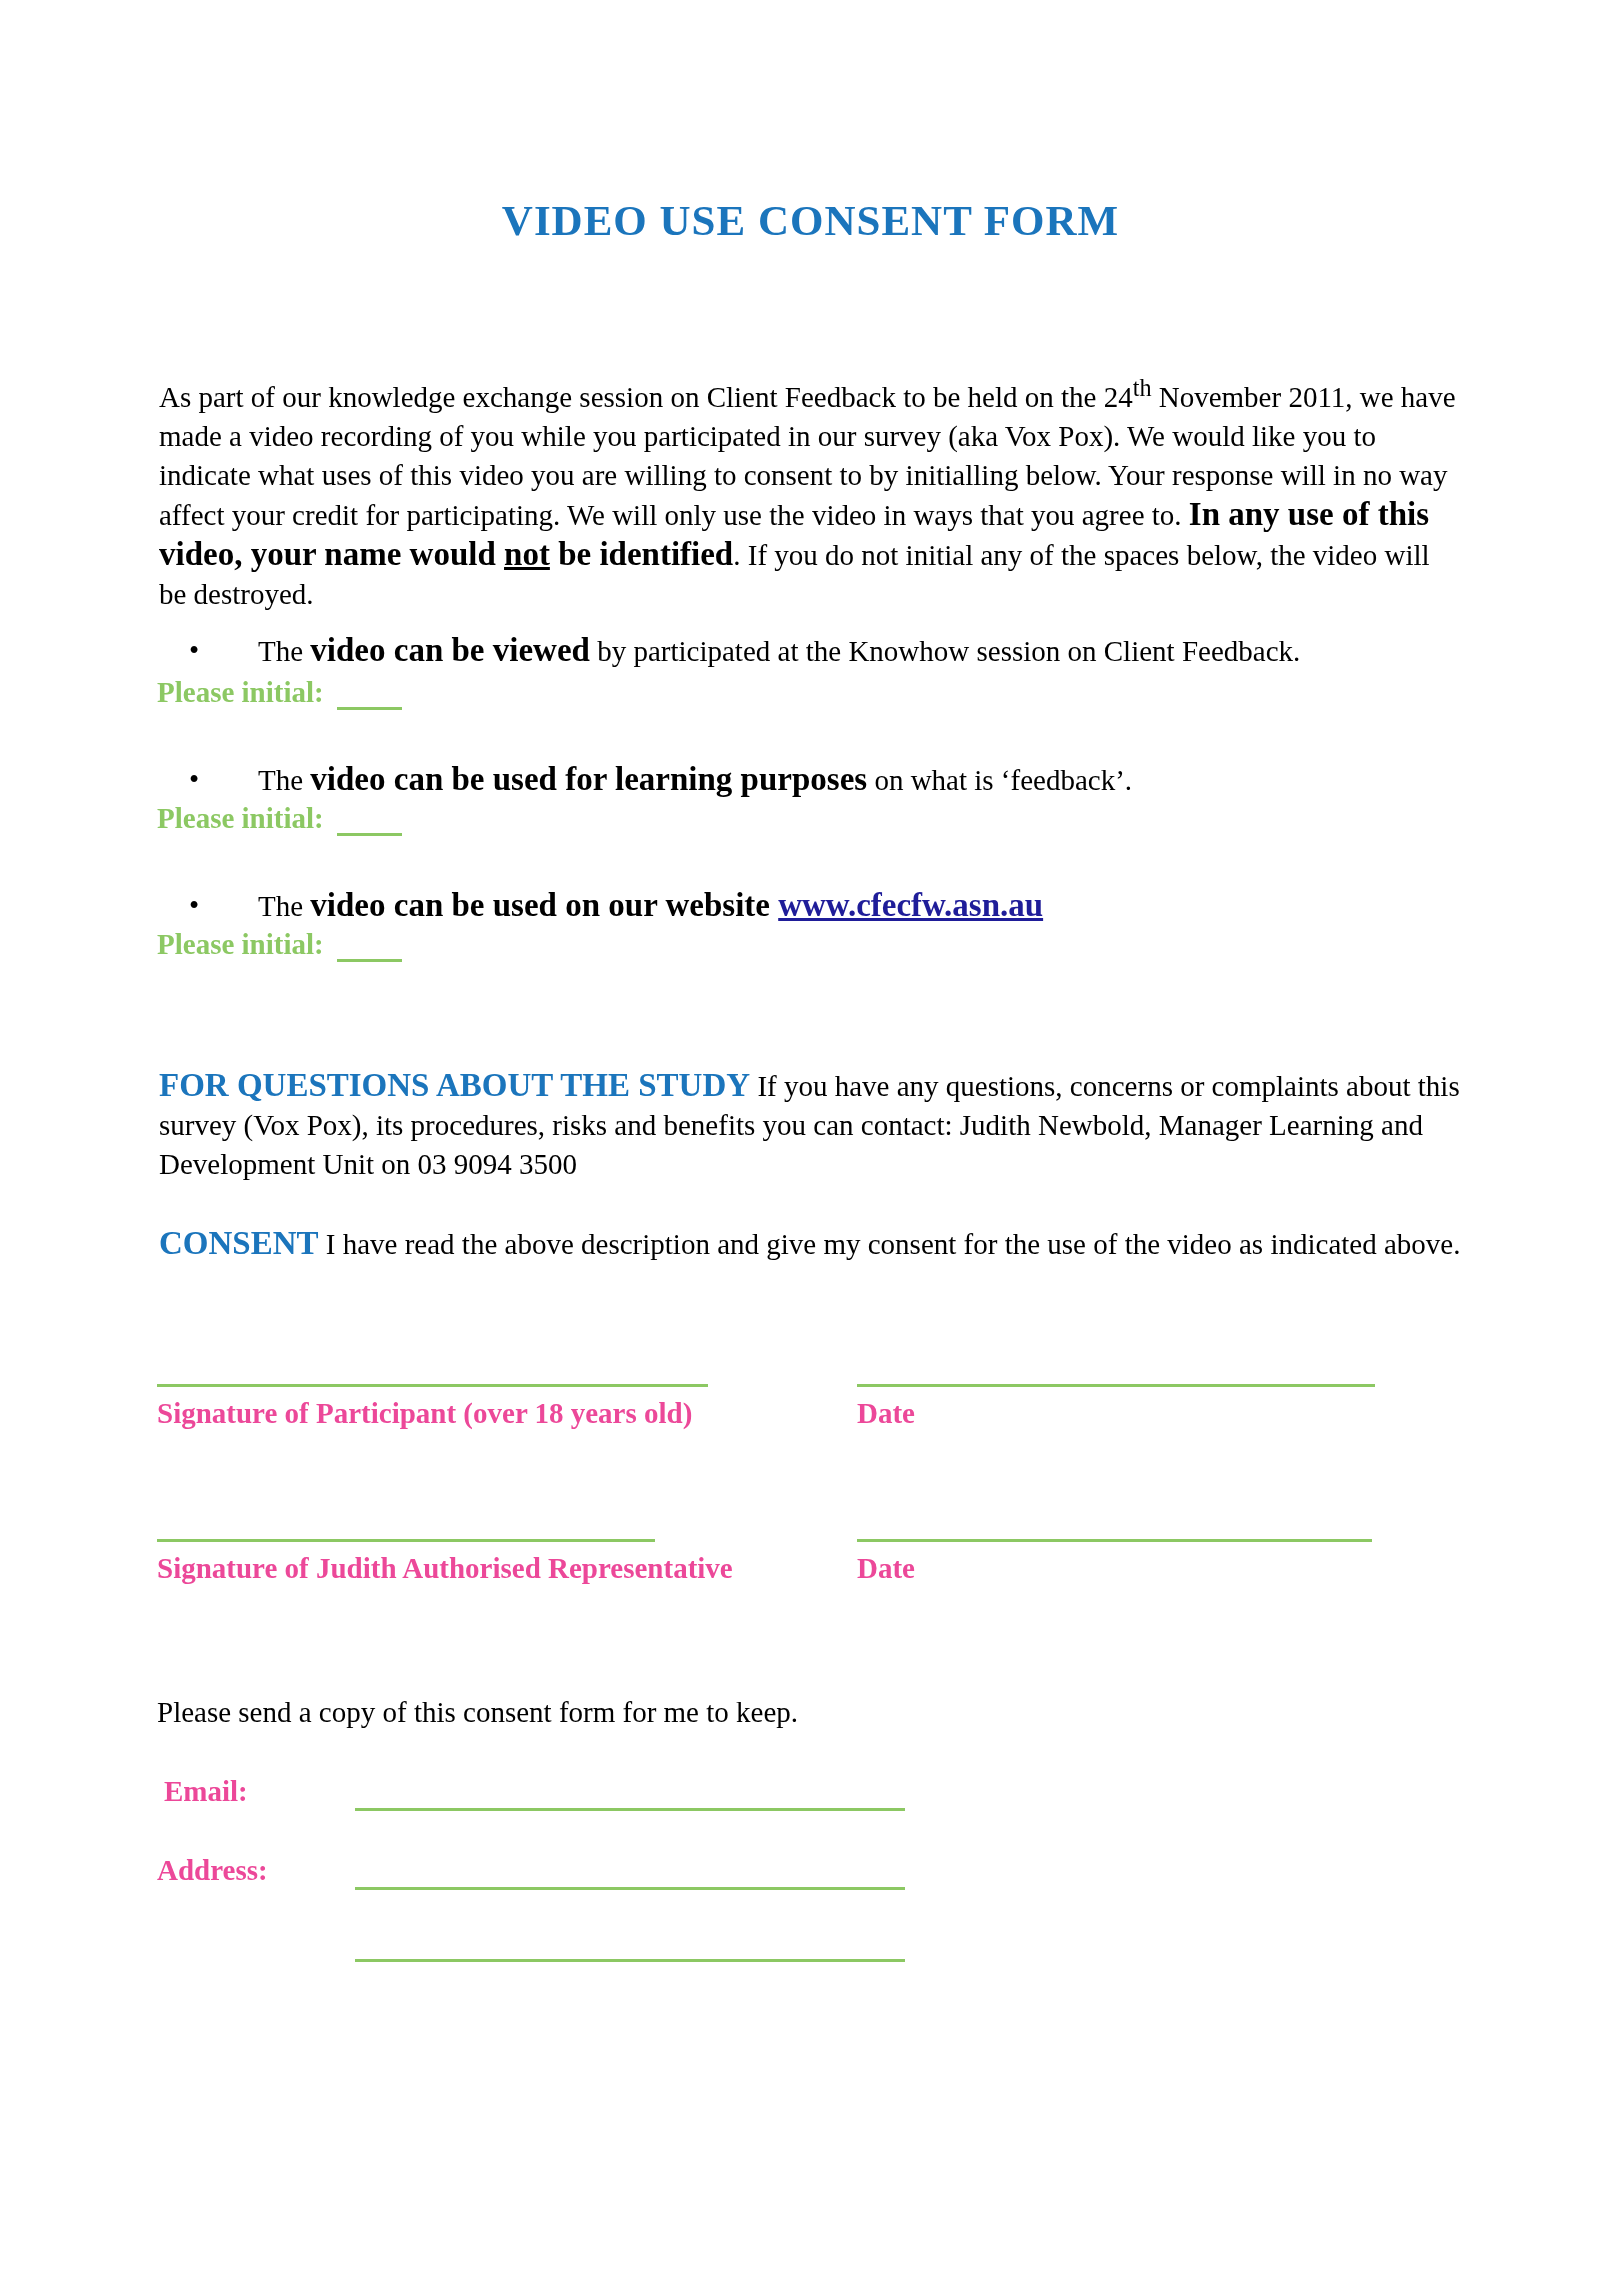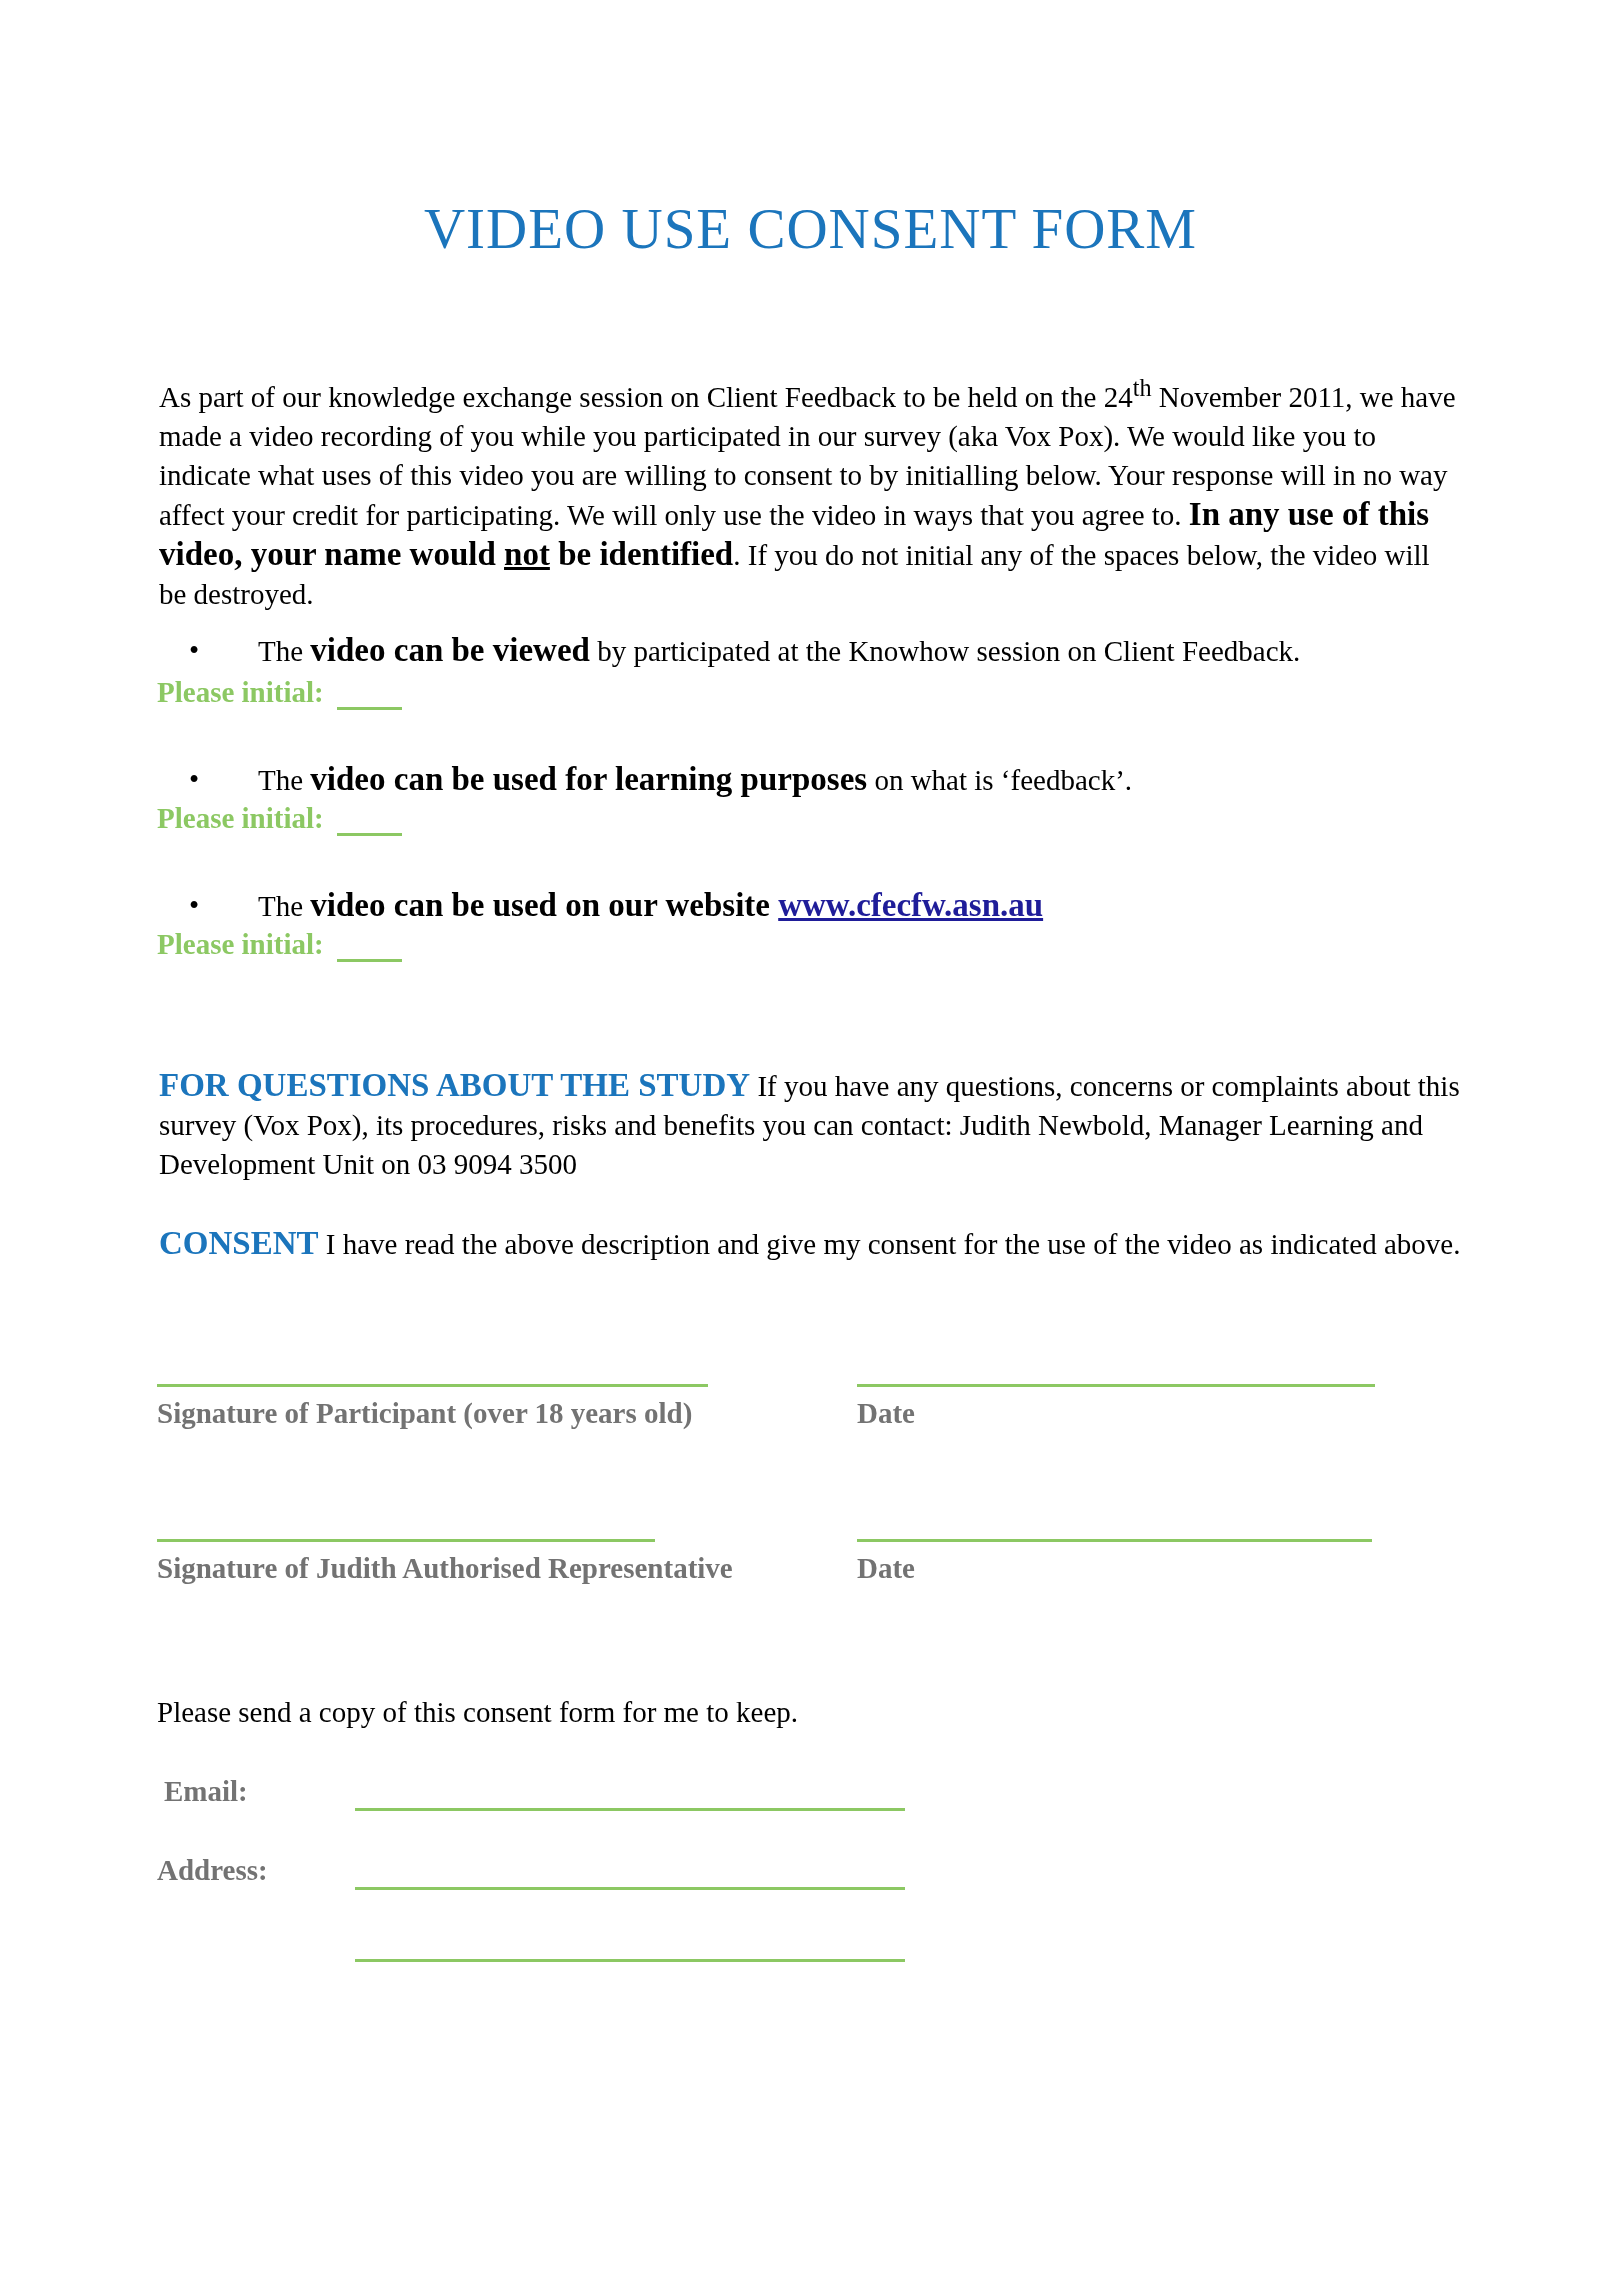--- a/index.html
+++ b/index.html
@@ -12,22 +12,22 @@
     font-size: 29px;
     color: #000000;
     overflow: hidden;
   }
   .title {
     position: absolute;
     top: 196px;
     left: 0;
     width: 100%;
     text-align: center;
-    font-size: 57px;
-    font-weight: normal;
+    font-size: 43px;
+    font-weight: bold;
     color: #1B75BC;
     letter-spacing: 1px;
   }
   .para { position: absolute; left: 159px; width: 1304px; line-height: 39px; }
   .intro { top: 339px; }
   .em { font-weight: bold; font-size: 33px; }
   .em u { text-decoration: underline; }
 
   .bullet { position: absolute; left: 157px; width: 1343px; line-height: 41px; }
   .bullet .dot { position: absolute; left: 32px; top: 0; }
@@ -46,21 +46,21 @@
   .bluehead  { color: #1B75BC; font-weight: bold; font-size: 33px; }
 
   .weblink { color: #1F1D99; font-weight: bold; font-size: 33px; text-decoration: underline; }
 
   .rule { position: absolute; height: 0; border-top: 3.9px solid #8CC863; }
   .sig1-left  { top: 1384px; left: 157px; width: 551px; }
   .sig1-right { top: 1384px; left: 857px; width: 518px; }
   .sig2-left  { top: 1539px; left: 157px; width: 498px; }
   .sig2-right { top: 1539px; left: 857px; width: 515px; }
 
-  .greenlabel { position: absolute; color: #737373; font-weight: bold; line-height: 39px; }
+  .greenlabel { position: absolute; color: #ec4899; font-weight: bold; line-height: 39px; }
   .sig1-label { top: 1394px; left: 157px; width: 686px; }
   .sig1-date  { top: 1394px; left: 857px; }
   .sig2-label { top: 1549px; left: 157px; width: 725px; }
   .sig2-date  { top: 1549px; left: 857px; }
 
   .sendcopy { position: absolute; left: 157px; top: 1696px; }
 
   .email-label   { top: 1772px; left: 164px; }
   .address-label { top: 1851px; left: 157px; }
   .fline { position: absolute; height: 0; border-top: 3.9px solid #8CC863; left: 355px; width: 550px; }

